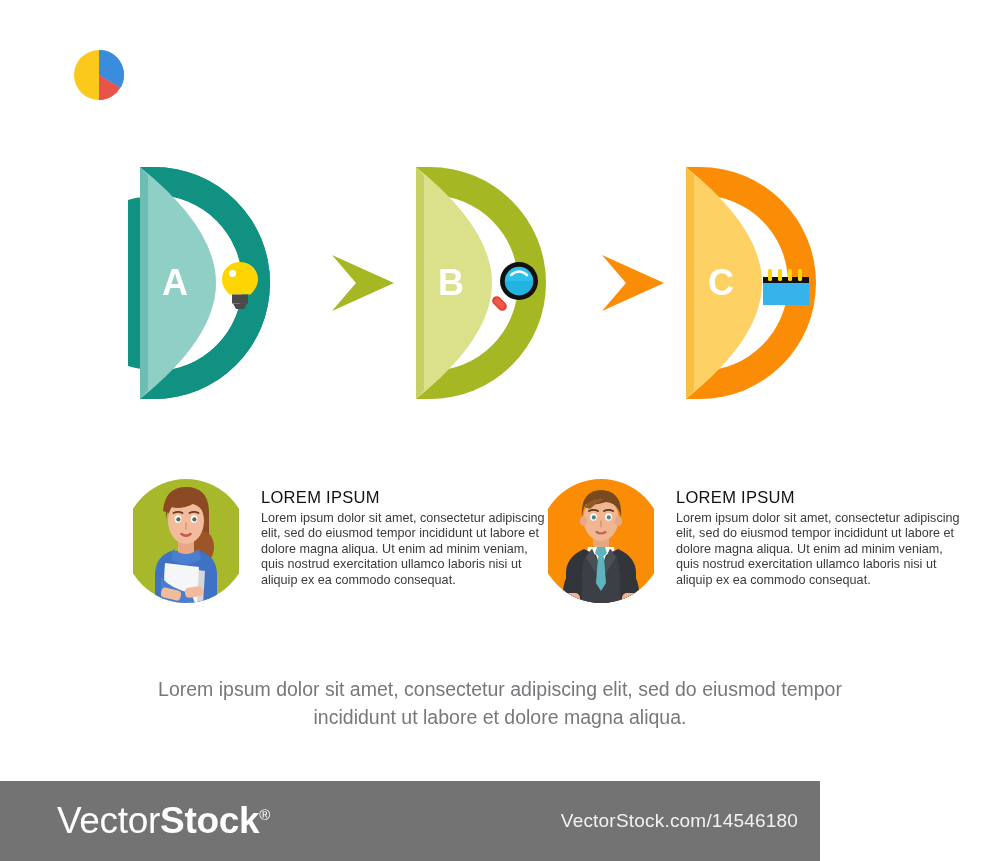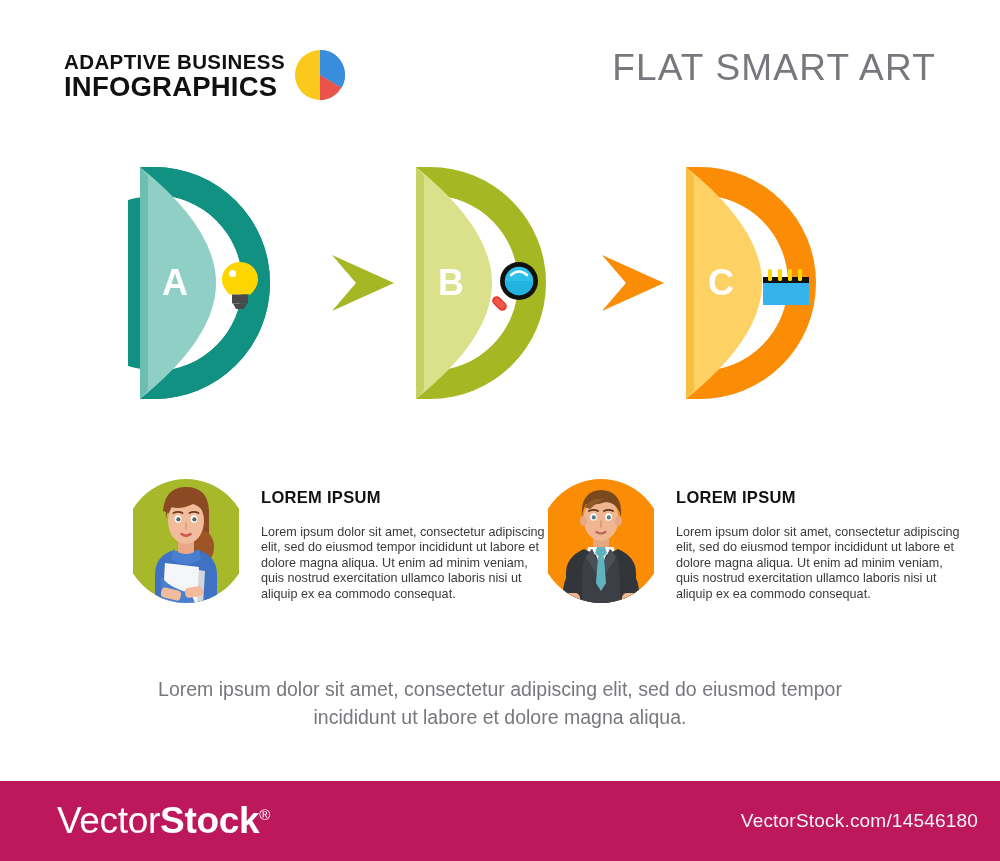--- a/index.html
+++ b/index.html
@@ -119,24 +119,24 @@
     height: 128px;
   }
   .person-text {
     position: absolute;
     left: 128px;
     top: 11px;
     width: 292px;
   }
   .person-title {
     font-size: 16.5px;
-    font-weight: bold;
+    font-weight: normal;
     color: #111111;
     letter-spacing: 0.3px;
-    margin: 0 0 19px 0;
+    margin: 0 0 5px 0;
     line-height: 18px;
   }
   .person-body {
     font-size: 12.6px;
     color: #3a3a3a;
     line-height: 15.4px;
     margin: 0;
   }
 
   
@@ -150,23 +150,23 @@
     font-size: 19.5px;
     line-height: 28px;
     color: #76787d;
   }
 
   
   .watermark {
     position: absolute;
     left: 0;
     top: 781px;
-    width: 1000px;
+    width: 820px;
     height: 80px;
-    background: #be185d;
+    background: #737373;
   }
   .wm-logo {
     position: absolute;
     left: 57px;
     top: 50%;
     transform: translateY(-50%);
     font-size: 37px;
     color: #ffffff;
     letter-spacing: -0.3px;
     white-space: nowrap;
@@ -188,35 +188,30 @@
     letter-spacing: 0.2px;
     white-space: nowrap;
   }
 </style>
 </head>
 <body>
 
 <div class="canvas">
 
   <div class="brand">
-    <div class="brand-text">
-      <span class="brand-line1">ADAPTIVE BUSINESS</span>
-      <span class="brand-line2">INFOGRAPHICS</span>
-    </div>
     <span class="brand-logo">
       <svg width="52" height="52" viewBox="0 0 52 52">
         <path d="M26 26 L26 1 A25 25 0 0 1 47.6 38.5 Z" fill="#3a8ddd"></path>
         <path d="M26 26 L47.6 38.5 A25 25 0 0 1 26 51 Z" fill="#e8534a"></path>
         <path d="M26 26 L26 51 A25 25 0 0 1 26 1 Z" fill="#fbc91b"></path>
         <path d="M26 26 L26 1 A25 25 0 0 1 47.6 38.5 Z" fill="#3a8ddd"></path>
       </svg>
     </span>
   </div>
 
-  <div class="page-title">FLAT SMART ART</div>
 
   <div class="steps">
 
     <div class="step" style="left:128px;">
       <svg width="238" height="240" viewBox="0 0 238 240">
 
         <path d="M12 4 L12 236 L26 236 A116 116 0 0 0 26 4 Z" fill="#119182"></path>
         <path d="M30 33 L30 207 A87 87 0 0 0 30 33 Z" fill="#ffffff"></path>
         <path d="M26 4 A116 116 0 0 1 26 236 L26 207 A87 87 0 0 0 26 33 Z" fill="#119182"></path>
         <path d="M12 4 L12 236 L26 236 L26 207 A87 87 0 0 1 26 33 L26 4 Z" fill="#119182"></path>

